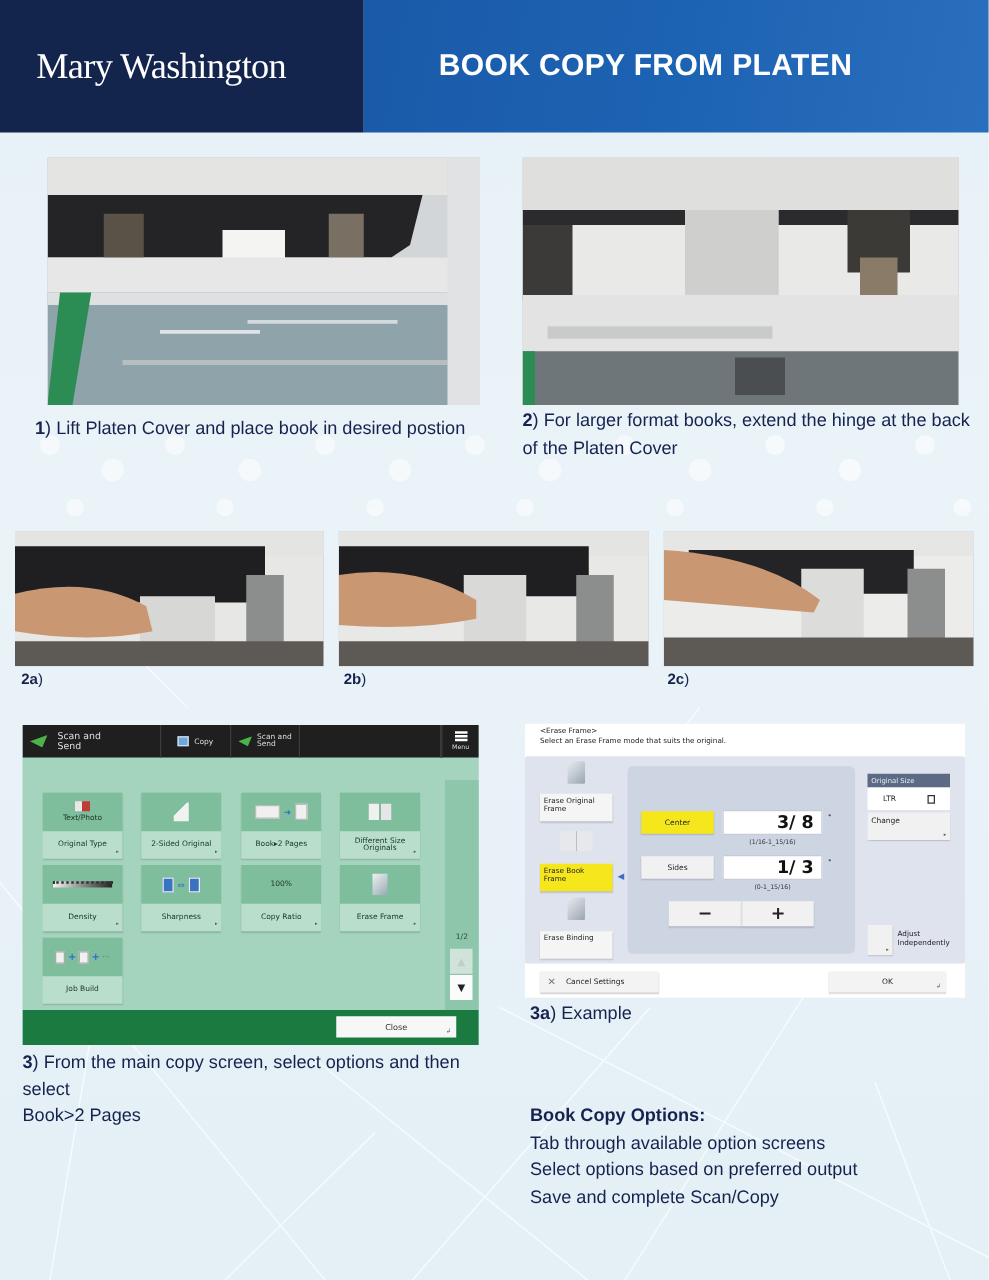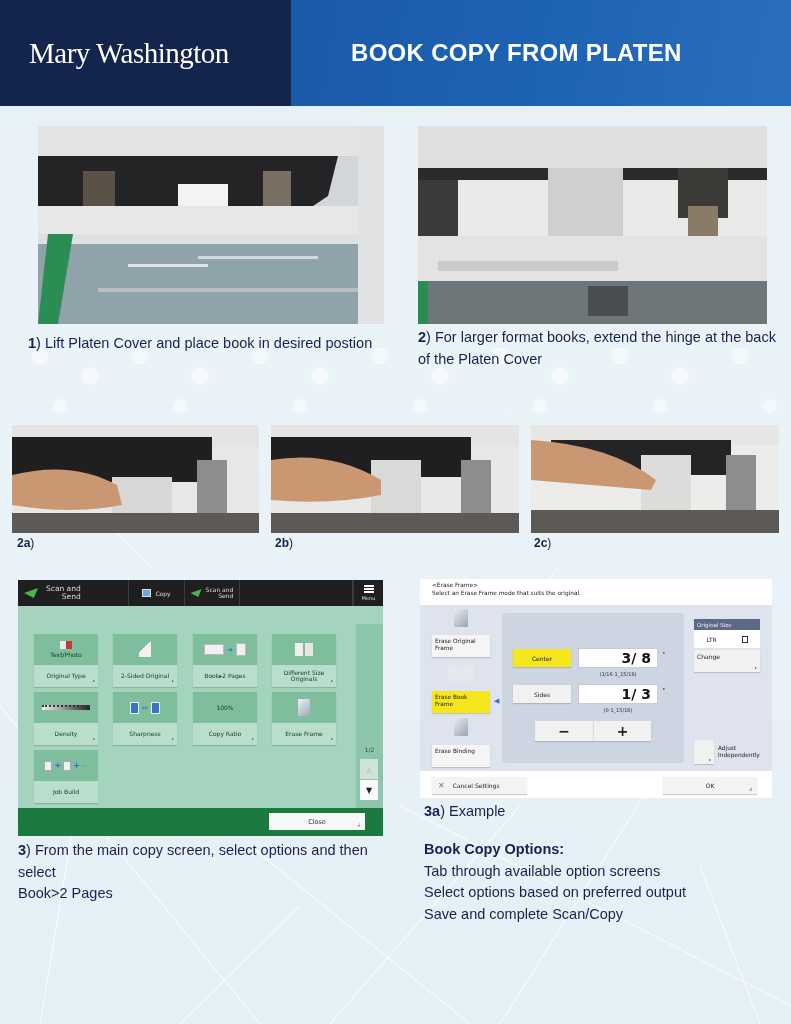--- a/index.html
+++ b/index.html
@@ -51,21 +51,21 @@
 
   
   .screen1 {
     position: absolute; left: 18px; top: 580px; width: 365px; height: 256px;
     background: #a4d4bd; font-family: "DejaVu Sans", sans-serif; overflow: hidden;
   }
   .s1-top {
     position: absolute; left: 0; top: 0; width: 365px; height: 26px; background: #1f1f1f;
     display: flex; color: #fff;
   }
-  .s1-tab { height: 26px; display: flex; align-items: center; border-right: 1px solid #3b3b3b; font-size: 6px; color: #ddd; text-align: right; }
+  .s1-tab { height: 26px; display: flex; align-items: center; border-right: 1px solid #3b3b3b; font-size: 6px; color: #ddd; }
   .s1-tab.main { width: 111px; padding-left: 6px; font-size: 7.5px; line-height: 8px; }
   .s1-tab.copy { width: 56px; justify-content: center; gap: 4px; }
   .s1-tab.scan { width: 55px; justify-content: center; gap: 4px; line-height: 6px; }
   .s1-tab.blank { flex: 1; }
   .s1-tab.menu { width: 30px; border-right: none; flex-direction: column; justify-content: center; border-left: 1px solid #3b3b3b; font-size: 5px; }
   .hamb { width: 10px; height: 2px; background: #fff; box-shadow: 0 3px 0 #fff, 0 6px 0 #fff; margin-bottom: 8px; }
   .s1-options-bar {
     position: absolute; left: 0; top: 26px; width: 365px; height: 18px; background: #1a8344;
     color: #d8f0df; font-size: 6.5px; display: flex; align-items: center; justify-content: center;
   }
@@ -125,21 +125,21 @@
   .s2-change { height: 22px; background: #f1f1f1; margin-top: 2px; font-size: 6px; padding: 3px; position: relative; color: #222; box-shadow: 0 1px 1px rgba(0,0,0,0.15); }
   .s2-change .arr, .s2-adj .arr { position: absolute; right: 3px; bottom: 2px; font-size: 4px; color: #555; }
   .s2-adj { position: absolute; left: 274px; top: 135px; width: 20px; height: 24px; background: #f1f1f1; box-shadow: 0 1px 1px rgba(0,0,0,0.15); }
   .s2-adj-label { position: absolute; left: 298px; top: 140px; font-size: 5.8px; line-height: 6.5px; color: #222; }
   .s2-bottom { position: absolute; left: 0; top: 192px; width: 352px; height: 27px; background: #ffffff; }
   .s2-cancel { position: absolute; left: 12px; top: 6px; width: 95px; height: 17px; background: #f3f3f3; font-size: 6px; color: #222; display: flex; align-items: center; padding-left: 6px; gap: 8px; box-shadow: 0 1px 1px rgba(0,0,0,0.2); }
   .s2-ok { position: absolute; left: 243px; top: 6px; width: 94px; height: 17px; background: #f3f3f3; font-size: 6px; color: #222; display: flex; align-items: center; justify-content: center; box-shadow: 0 1px 1px rgba(0,0,0,0.2); }
   .s2-ok .arr { position: absolute; right: 4px; bottom: 2px; font-size: 5px; color: #666; }
 
   .info-block { position: absolute; left: 424px; top: 839px; font-size: 14.5px; line-height: 21.5px; color: #16234f; }
-  .info-title { font-weight: bold; }
+  .info-title { font-weight: bold; margin-top: 44px; }
 </style>
 </head>
 <body>
 
 <div class="bg-pattern">
   <svg viewBox="0 0 791 918" preserveAspectRatio="none">
     <g fill="#ffffff" opacity="0.55">
       <circle cx="40" cy="250" r="8"></circle>
         <circle cx="90" cy="270" r="9"></circle>
         <circle cx="140" cy="250" r="8"></circle>

